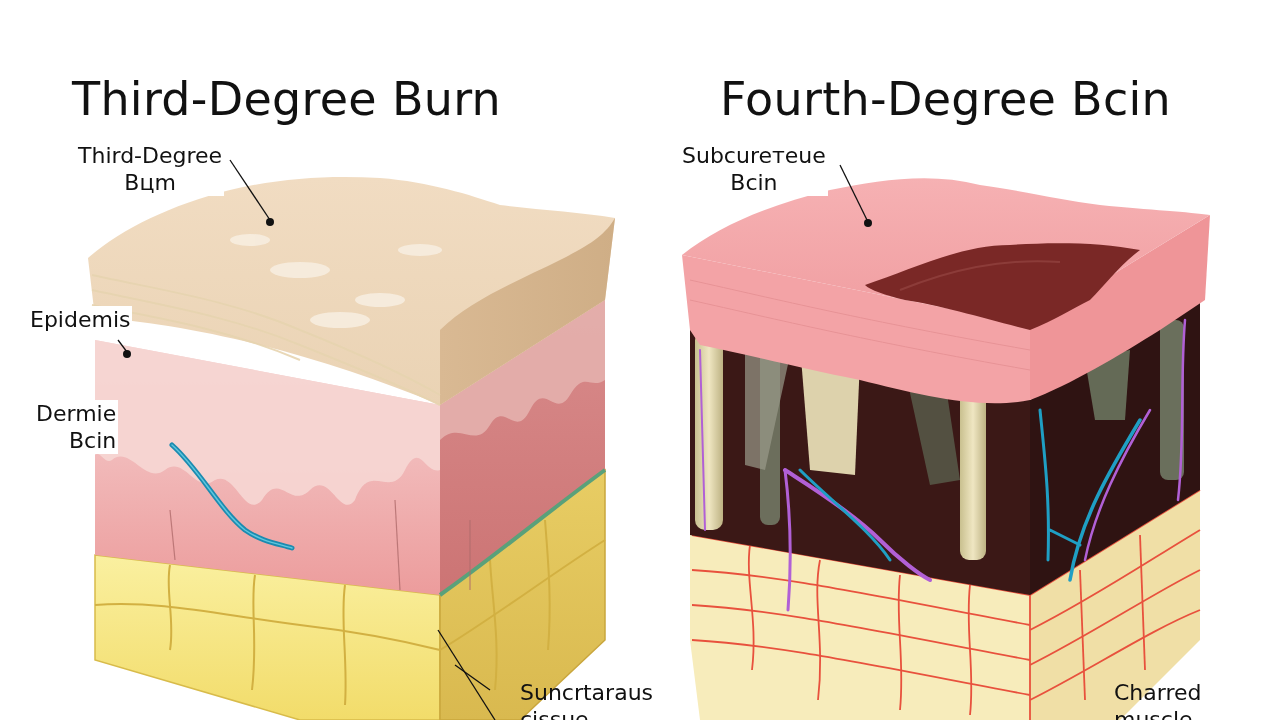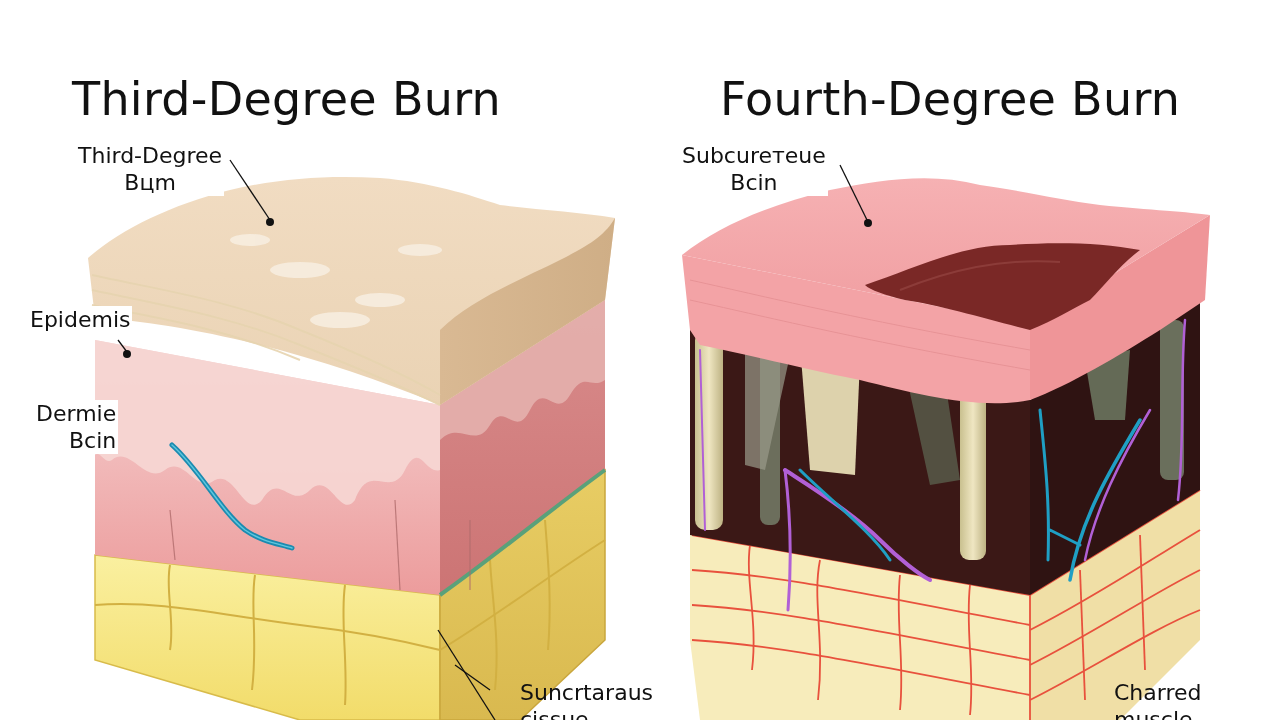--- a/index.html
+++ b/index.html
@@ -174,21 +174,21 @@
     <line x1="455" y1="665" x2="490" y2="690"></line>
   </g>
   <g fill="#111">
     <circle cx="270" cy="222" r="4"></circle>
     <circle cx="127" cy="354" r="4"></circle>
     <circle cx="868" cy="223" r="4"></circle>
   </g>
 </svg>
 
 <div class="title" style="left:72px;">Third-Degree Burn</div>
-<div class="title" style="left:720px;">Fourth-Degree Burn</div>
+<div class="title" style="left:720px;">Fourth-Degree Bcin</div>
 
 <div class="label" style="left:76px; top:142px;">
   <div>Third-Degree</div>
   <div>Bцm</div>
 </div>
 <div class="label left" style="left:28px; top:306px;">Epidemis</div>
 <div class="label left" style="left:34px; top:400px;">
   <div>Dermie</div>
   <div style="padding-left:18px;text-align:right;">Bcin</div>
 </div>

